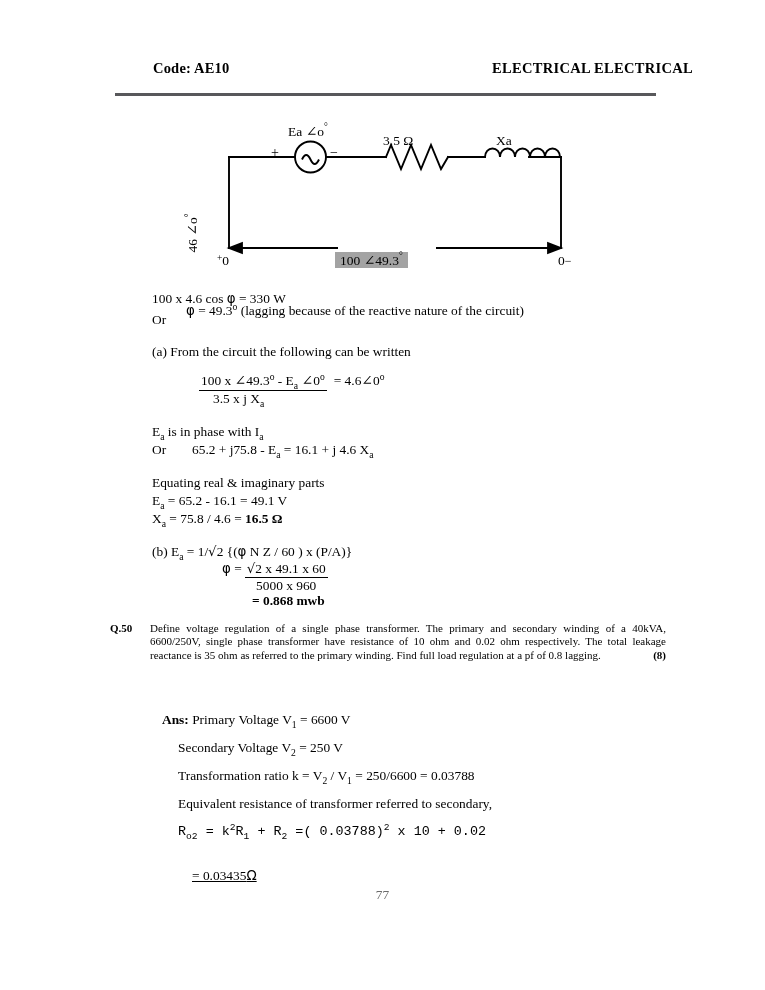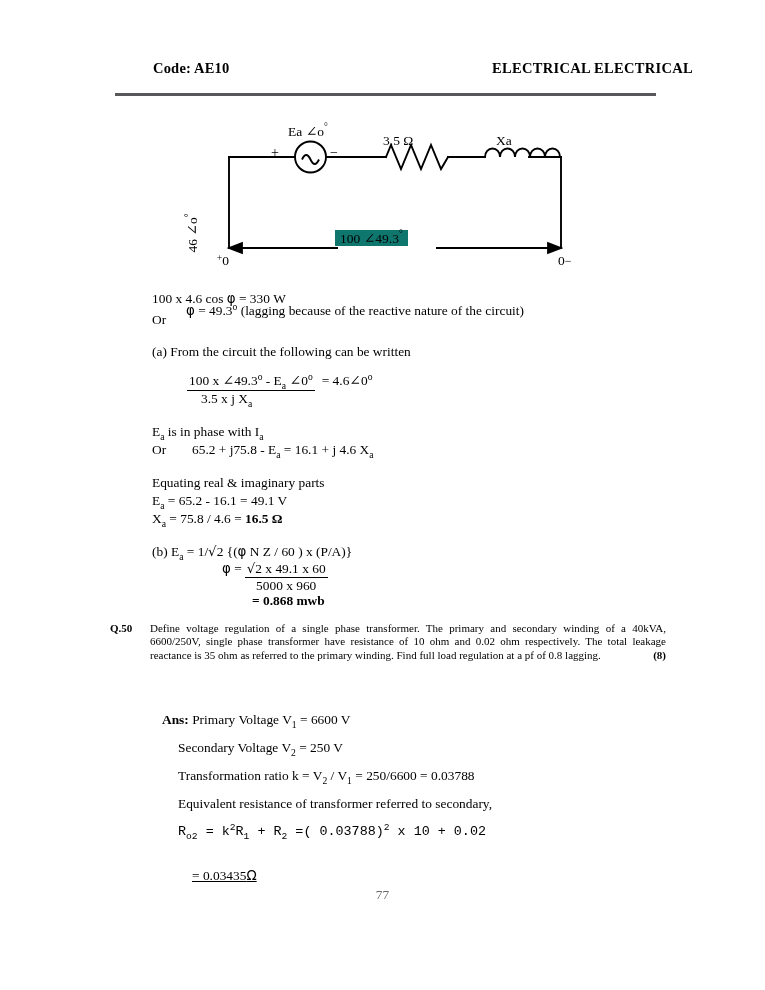--- a/index.html
+++ b/index.html
@@ -205,34 +205,34 @@
 
     <div class="c-label" style="left:110px; top:11px;">Ea <span style="font-size:14px;">∠</span>o<span class="sup">°</span></div>
     <div class="c-sign" style="left:93px; top:34px;">+</div>
     <div class="c-sign" style="left:152px; top:34px;">−</div>
 
     <div class="c-label" style="left:205px; top:22px;">3.5 Ω</div>
     <div class="c-label" style="left:318px; top:22px;">Xa</div>
 
     <div class="c-label rot" style="left:22px; top:125px;">46 <span style="font-size:14px;">∠</span>o<span class="sup">°</span></div>
 
-    <div class="c-label" style="left:157px; top:118px; background:#0f766e; padding:0 5px;">100 <span style="font-size:14px;">∠</span>49.3<span class="sup">°</span></div>
+    <div class="c-label" style="left:157px; top:140px; background:#a3a3a3; padding:0 5px;">100 <span style="font-size:14px;">∠</span>49.3<span class="sup">°</span></div>
 
     <div class="c-label" style="left:39px; top:142px;"><span class="sup" style="vertical-align:top;">+</span>0</div>
     <div class="c-label" style="left:380px; top:142px;">0<span style="font-size:12px;">−</span></div>
   </div>
 
   <div class="txt" style="left:152px; top:292px;">100 x 4.6 cos <span style="font-family:'DejaVu Sans',sans-serif;">φ</span> = 330 W</div>
 
   <div class="txt" style="left:152px; top:313px;">Or</div>
   <div class="txt" style="left:186px; top:304px;"><span style="font-family:'DejaVu Sans',sans-serif;">φ</span>   = 49.3<sup>o</sup> (lagging because of the reactive nature of the circuit)</div>
 
   <div class="txt" style="left:152px; top:345px;">(a)  From the circuit the following can be written</div>
 
-  <div class="frac" style="left:187px; top:374px;">
+  <div class="frac" style="left:199px; top:374px;">
     <div class="frac-row">
       <span class="frac-stack frac-left">
         <span class="frac-num">100 x <span style="font-size:14px;">∠</span>49.3<sup>o</sup> - E<sub>a</sub> <span style="font-size:14px;">∠</span>0<sup>o</sup></span>
         <span class="frac-den">3.5 x j X<sub>a</sub></span>
       </span>
       <span class="frac-rhs">= 4.6<span style="font-size:14px;">∠</span>0<sup>o</sup></span>
     </div>
   </div>
 
   <div class="txt" style="left:152px; top:425px;">E<sub>a</sub> is in phase with  I<sub>a</sub></div>

